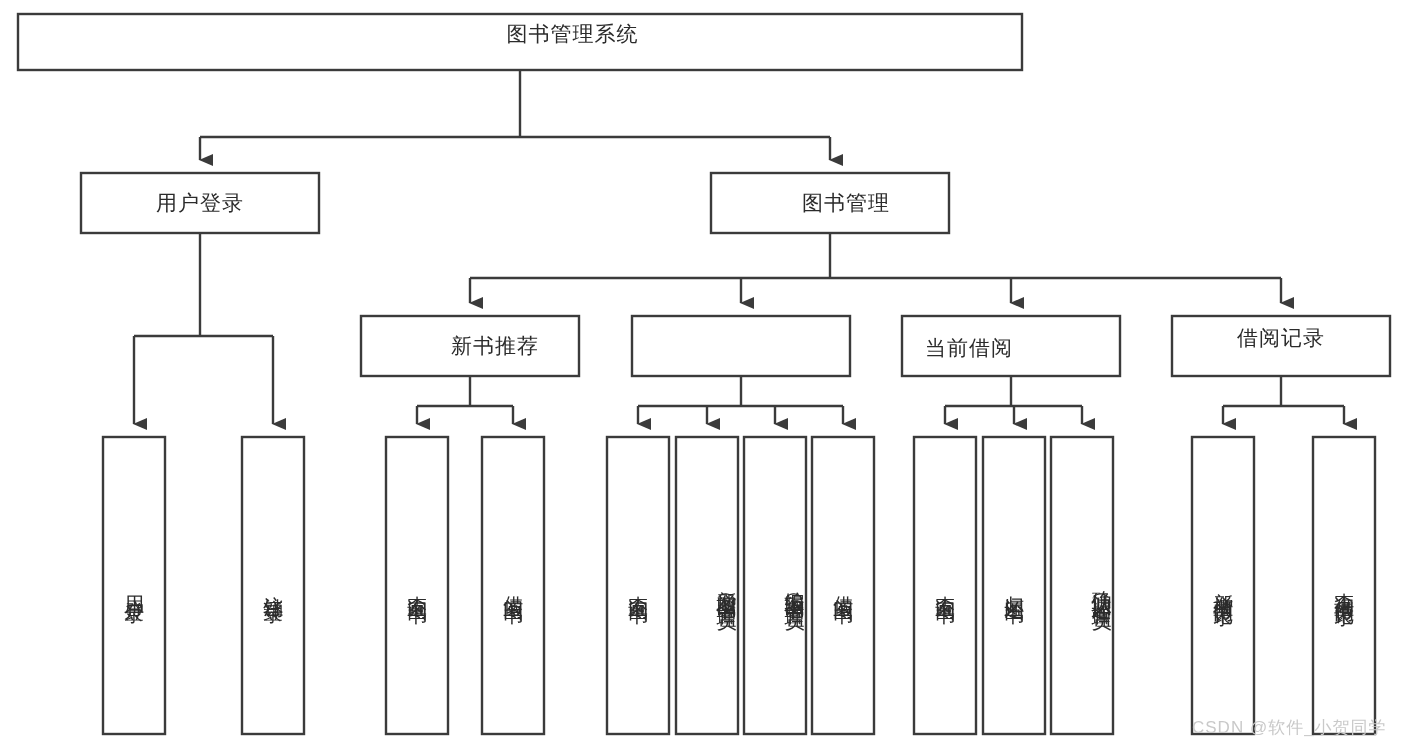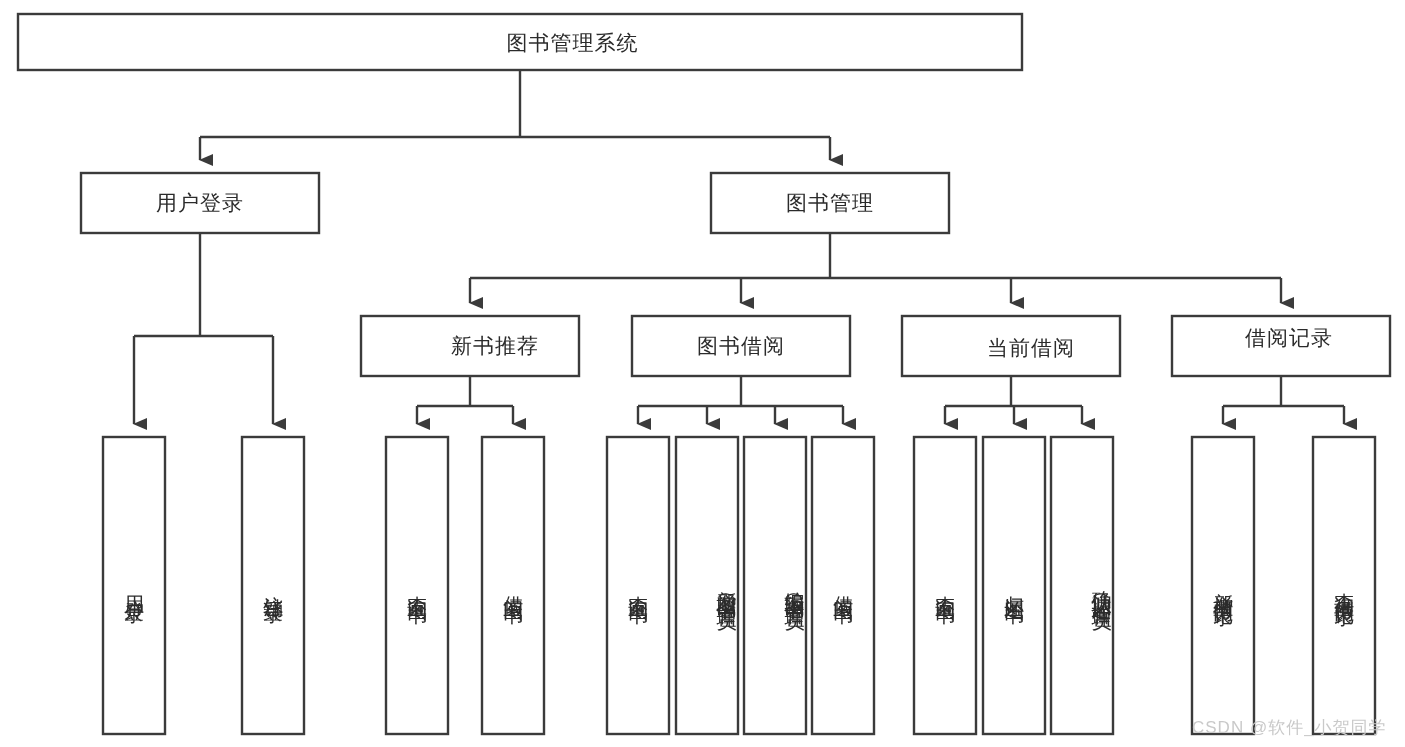--- a/index.html
+++ b/index.html
@@ -92,29 +92,28 @@
     <path class="conn" d="M945,406 L945,424" marker-end="url(#ah)"></path>
     <path class="conn" d="M1014,406 L1014,424" marker-end="url(#ah)"></path>
     <path class="conn" d="M1082,406 L1082,424" marker-end="url(#ah)"></path>
 
     <path class="conn" d="M1281,376 L1281,406"></path>
     <path class="conn" d="M1223,406 L1344,406"></path>
     <path class="conn" d="M1223,406 L1223,424" marker-end="url(#ah)"></path>
     <path class="conn" d="M1344,406 L1344,424" marker-end="url(#ah)"></path>
   </svg>
 
-  <div class="node-label" style="left:18px;top:15px;width:1109px;height:56px;">图书管理系统</div>
+  <div class="node-label" style="left:18px;top:6px;width:1109px;height:56px;">图书管理系统</div>
 
   <div class="node-label" style="left:81px;top:173px;width:238px;height:60px;">用户登录</div>
-  <div class="node-label" style="left:711px;top:173px;width:238px;height:60px;">图书管理</div>
+  <div class="node-label" style="left:711px;top:173px;width:238px;height:60px;padding-left:16px;">图书管理</div>
 
   <div class="node-label" style="left:361px;top:316px;width:218px;height:60px;padding-left:25px;">新书推荐</div>
-  <div class="node-label" style="left:632px;top:316px;width:218px;height:60px;">图书借阅</div>
-  <div class="node-label" style="left:922px;top:316px;width:218px;height:64px;text-align:right;">当前借阅</div>
-  <div class="node-label" style="left:1172px;top:316px;width:218px;height:44px;margin-left:8px;">借阅记录</div>
+  <div class="node-label" style="left:860px;top:316px;width:218px;height:64px;text-align:right;">当前借阅</div>
+  <div class="node-label" style="left:1172px;top:316px;width:218px;height:44px;">借阅记录</div>
 
   <div class="node-label vert" style="left:103px;top:437px;width:62px;height:297px;">用户登录</div>
   <div class="node-label vert" style="left:242px;top:437px;width:62px;height:297px;">注销登录</div>
 
   <div class="node-label vert" style="left:386px;top:437px;width:62px;height:297px;">查询图书</div>
   <div class="node-label vert" style="left:482px;top:437px;width:62px;height:297px;">借阅图书</div>
 
   <div class="node-label vert" style="left:607px;top:437px;width:62px;height:297px;">查询图书</div>
   <div class="node-label vert topalign" style="left:676px;top:437px;width:62px;height:297px;">新增图书（管理员）</div>
   <div class="node-label vert topalign" style="left:744px;top:437px;width:62px;height:297px;">编辑图书（管理员）</div>

